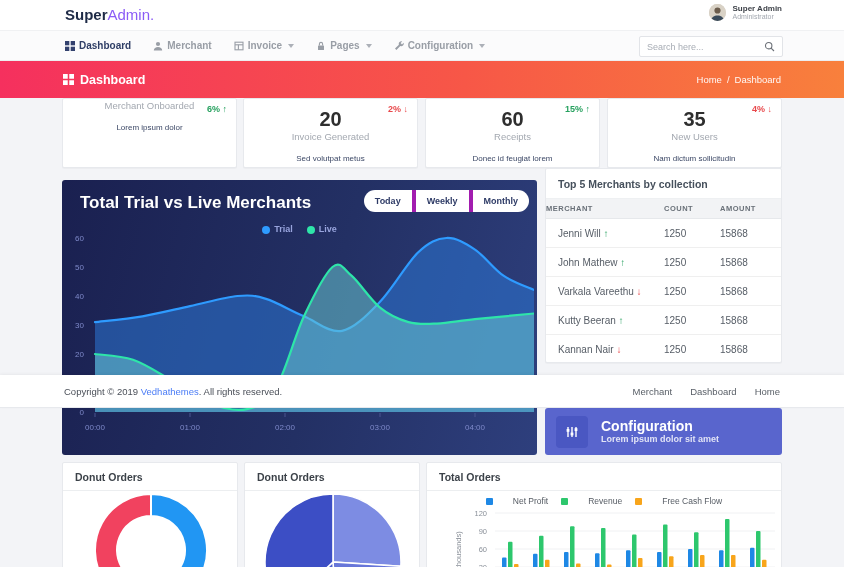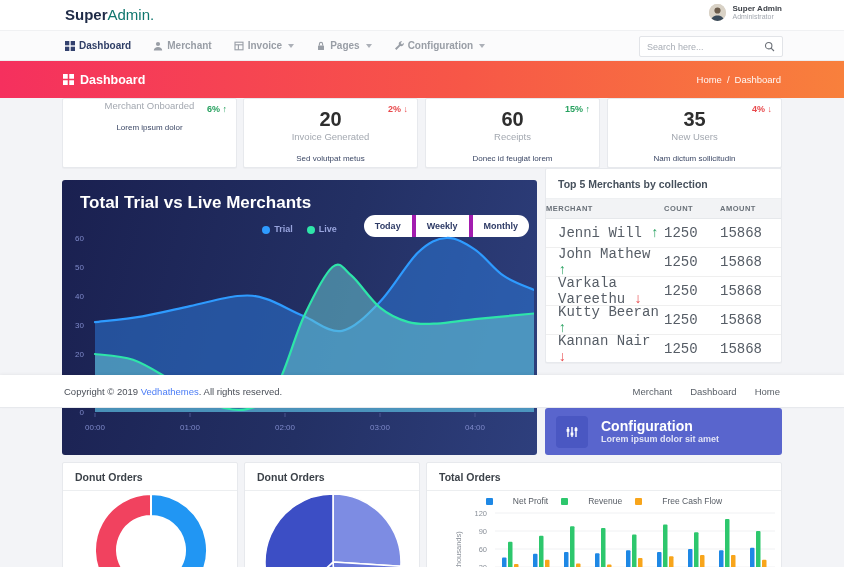--- a/index.html
+++ b/index.html
@@ -3,21 +3,21 @@
 <meta charset="utf-8">
 <style>
   * { margin:0; padding:0; box-sizing:border-box; }
   body { font-family:"Liberation Sans", sans-serif; background:#888; }
   .screen { position:relative; width:844px; height:567px; overflow:hidden; background:#f3f4f7; margin:0 auto; }
 
   
   .header { position:absolute; left:0; top:0; width:844px; height:30px; background:#fff; }
   .logo { position:absolute; left:65px; top:6px; font-size:15px; color:#1e2a46; cursor:pointer; }
   .logo b { font-weight:800; }
-  .logo span { font-weight:400; color:#0f766e;text-align:right; }
+  .logo span { font-weight:400; color:#8b5cf6;text-align:right; }
   .userbox { position:absolute; right:62px; top:4px; display:flex; align-items:center; gap:7px; cursor:pointer; }
   .avatar { width:17px; height:17px; border-radius:50%; overflow:hidden; background:#d8d2c8; flex:none; }
   .user-meta { line-height:1.15; }
   .user-name { font-size:8px; color:#3f434a; font-weight:700; }
   .user-role { font-size:7px; color:#a3a8b0; }
 
   
   .nav { position:absolute; left:0; top:30px; width:844px; height:31px; background:#fbfbfc; border-top:1px solid #f0f1f3; border-bottom:1px solid #eceef0; display:flex; align-items:center; padding-left:65px; }
   .nav-item { display:flex; align-items:center; gap:4px; margin-right:22px; font-size:10px; color:#999ea6; font-weight:600; cursor:pointer; }
   .nav-item.active { color:#2f3e66; }
@@ -39,35 +39,35 @@
   
   .stat { width:175px; height:70px; top:98px; text-align:center; }
   .stat-trend { position:absolute; top:5px; right:9px; font-size:9px; font-weight:700; }
   .stat-value { margin-top:9px; font-size:20px; font-weight:700; color:#2e2e2e; line-height:1.1; }
   .stat-label { font-size:9.5px; color:#a3a8b0; margin-top:1px; }
   .stat-sub { font-size:8px; color:#3c4866; font-weight:400; margin-top:12px; }
 
   
   .dark-card { position:absolute; left:62px; top:180px; width:475px; height:275px; border-radius:3px; background:linear-gradient(105deg,#1a2050 0%,#233064 55%,#2e3f7d 100%); overflow:hidden; }
   .dark-title { position:absolute; left:18px; top:13px; color:#fff; font-size:17px; font-weight:700; }
-  .pill { position:absolute; right:8px; top:10px; height:22px; background:#fff; border-radius:11px; display:flex; align-items:center; overflow:hidden;margin-top:25px; }
+  .pill { position:absolute; right:8px; top:10px; height:22px; background:#fff; border-radius:11px; display:flex; align-items:center; overflow:hidden; }
   .pill span { font-size:9px; font-weight:700; color:#2e3b66; padding:0 11px; line-height:22px; cursor:pointer; }
   .pill span + span { border-left:4px solid #a21caf; }
   .chart-legend { position:absolute; left:0; top:44px; width:100%; display:flex; justify-content:center; gap:14px; }
   .chart-legend .li { display:flex; align-items:flex-end; gap:4px; font-size:9px; color:#98a4dd; font-weight:600; }
   .dot { width:8px; height:8px; border-radius:50%; }
   .ax { font-size:8px; fill:#7e89c9; font-family:"Liberation Sans",sans-serif; }
 
   
   .table-card { left:545px; top:168px; width:237px; height:195px; overflow:hidden; }
   .table-title { font-size:10.5px; color:#46505c; font-weight:600; padding:9px 12px 8px; border-bottom:1px solid #eef0f2; }
   .thead { display:flex; background:#f2f3f5; border-bottom:1px solid #e6e8eb; }
   .thead div { font-size:7.5px; font-weight:700; color:#697078; letter-spacing:.5px; padding:5px 0; }
   .trow { display:flex; border-bottom:1px solid #efefef; align-items:center; height:29px; }
-  .trow div { font-size:14px; color:#565d66;font-family:Liberation Mono, monospace; }
+  .trow div { font-size:10px; color:#565d66; }
   .c1 { width:118px; padding-left:12px; }
   .c2 { width:56px; }
   .c3 { width:60px; }
   .arr { font-weight:700; }
 
   
   .footer { position:absolute; left:0; top:375px; width:844px; height:33px; background:#fff; border-bottom:1px solid #e7e9ed; box-shadow:0 -1px 3px rgba(0,0,0,.05); display:flex; align-items:center; justify-content:space-between; padding:0 64px; z-index:5; }
   .copyright { font-size:9.5px; color:#4a4f58; }
   .copyright a { color:#4a7cf6; text-decoration:none; cursor:pointer; }
   .footer-links { display:flex; gap:18px; font-size:9.5px; color:#5a6068; }

